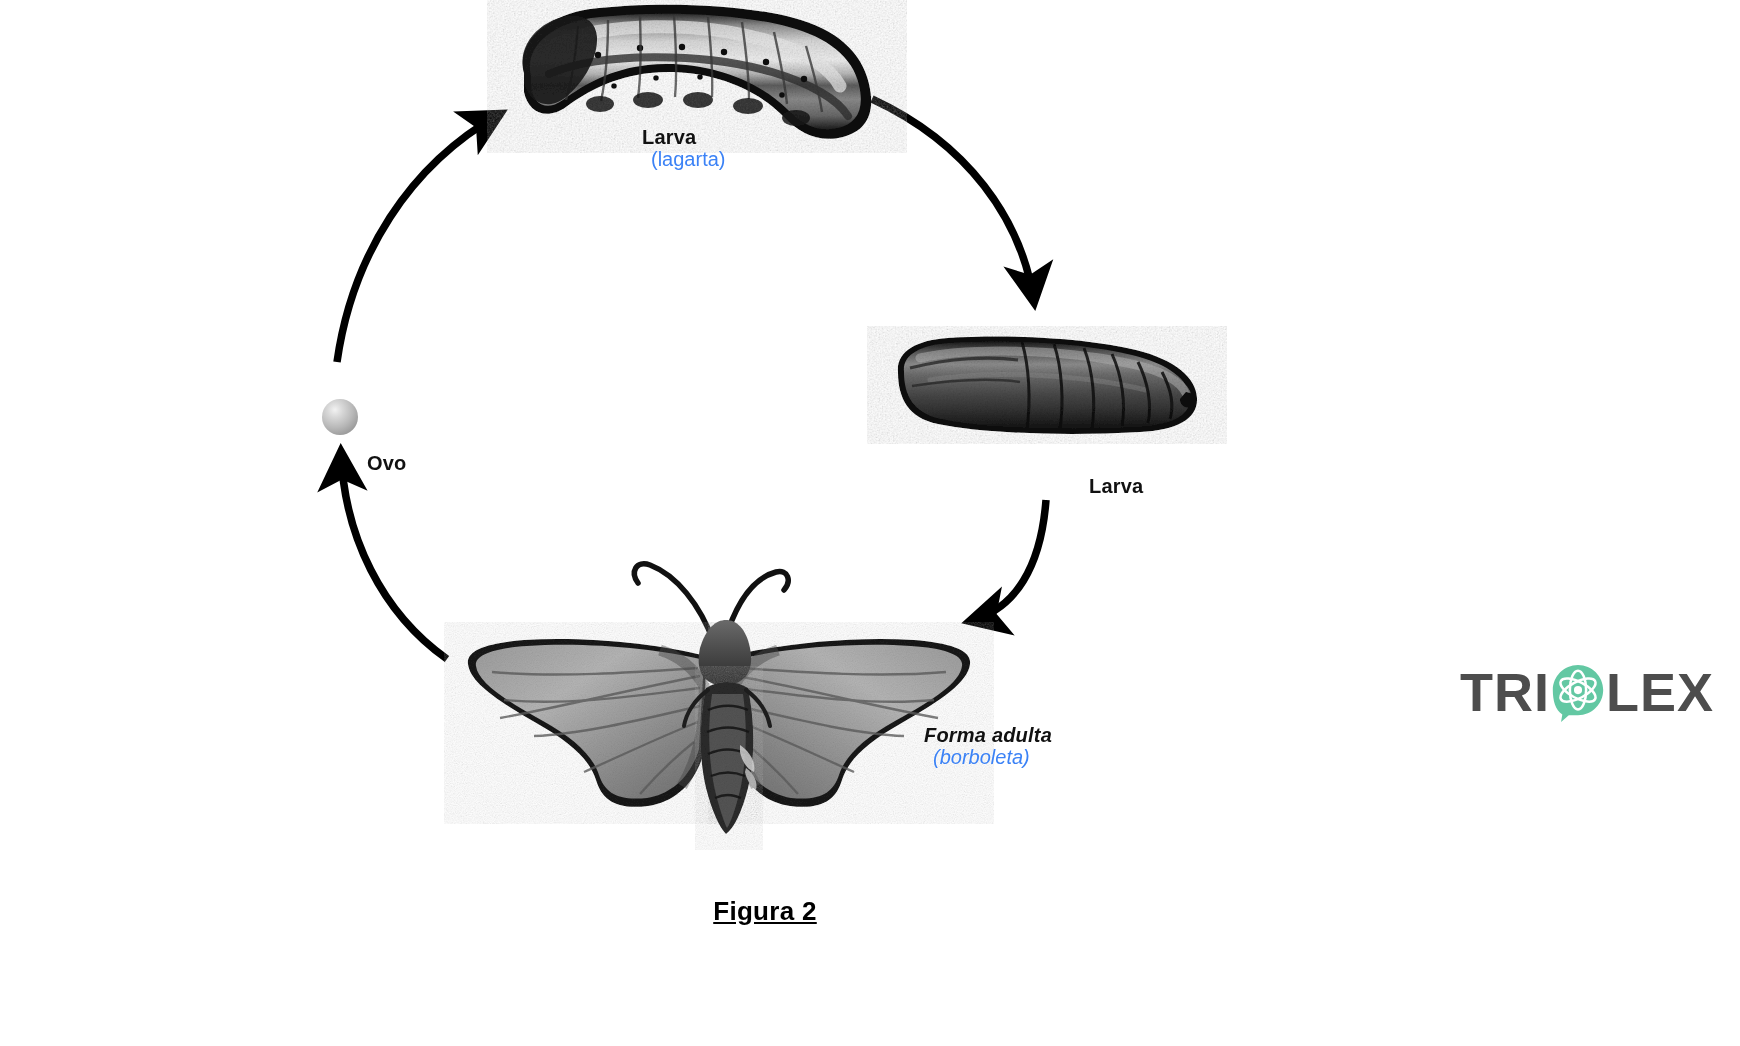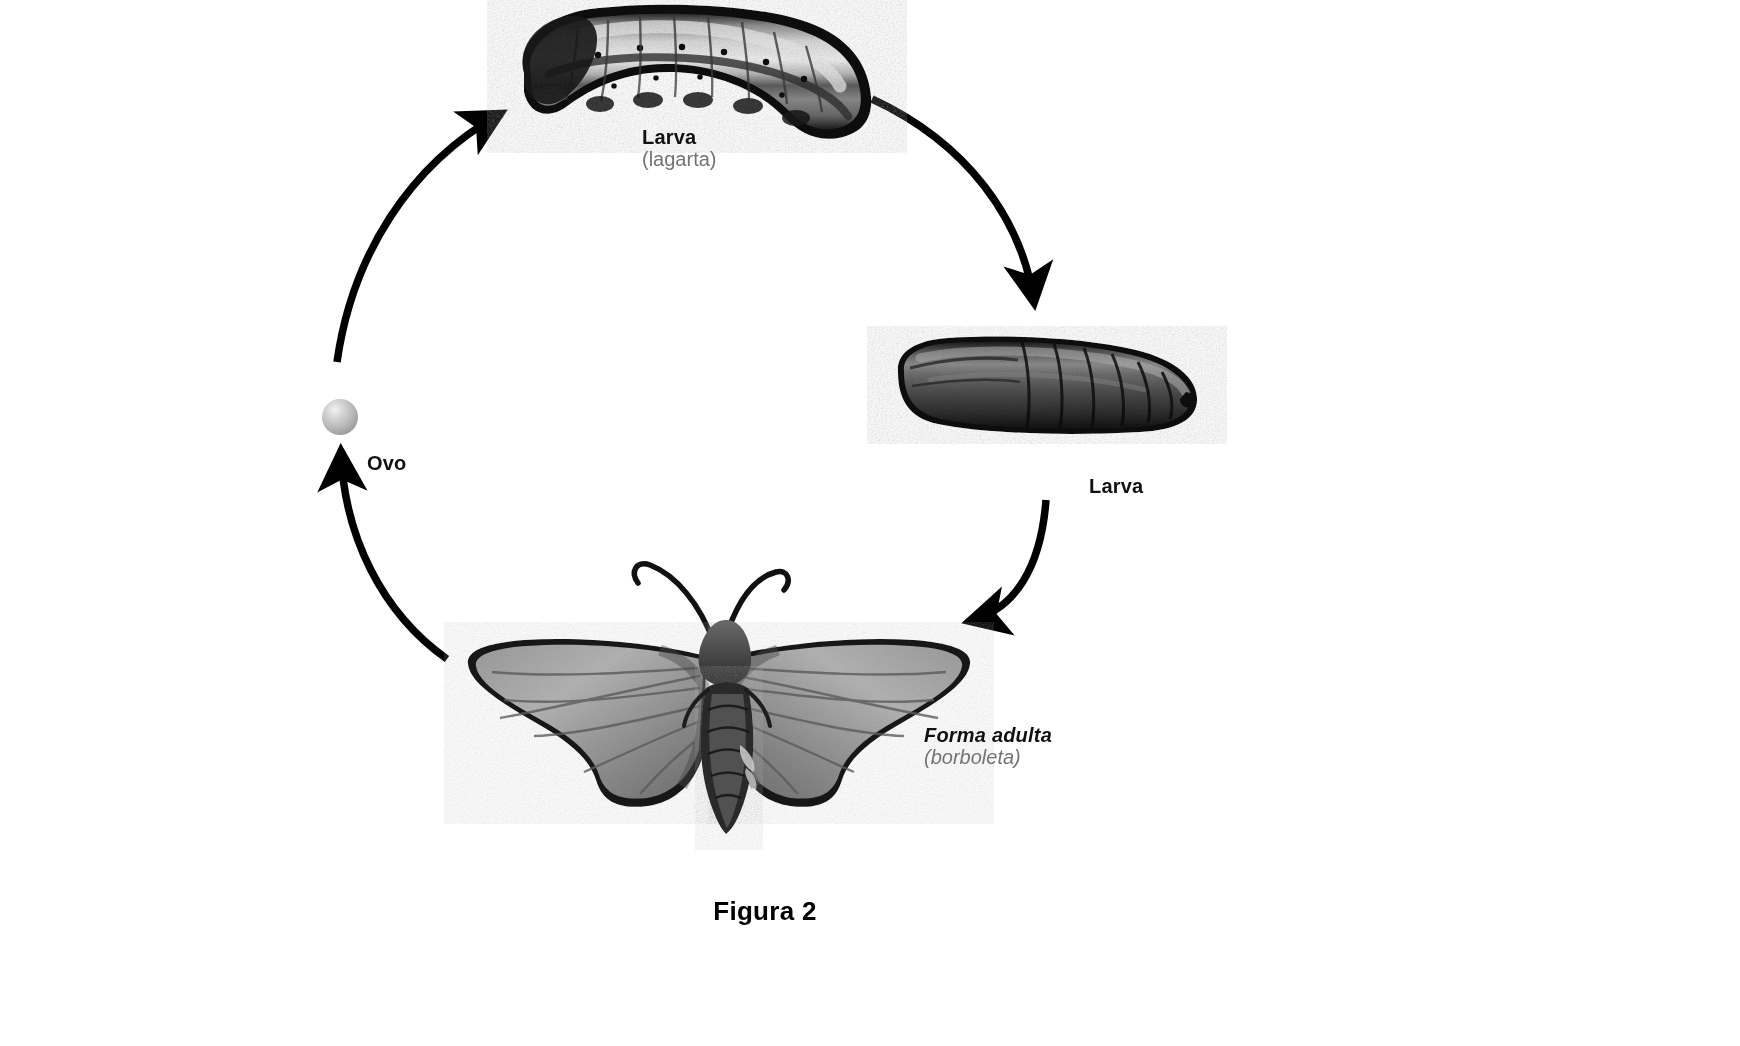--- a/index.html
+++ b/index.html
@@ -42,21 +42,22 @@
     display: block;
     font-weight: bold;
     font-size: 20px;
     letter-spacing: 0.2px;
     color: #111111;
   }
   .label .secondary {
     display: block;
     font-weight: normal;
     font-size: 20px;
-    color: #737373;
+    color: #3b82f6;
+    margin-left: 9px;
   }
 
   #label-larva   { left: 642px; top: 126px; }
   #label-ovo     { left: 367px; top: 404px; margin-top: 48px; }
   #label-pupa    { left: 1089px; top: 475px; }
   #label-adulta  { left: 924px; top: 724px; font-style: italic; }
 
   
   #ovo-sphere {
     position: absolute;
@@ -73,20 +74,21 @@
   #caption {
     position: absolute;
     left: 0;
     top: 896px;
     width: 1530px;
     text-align: center;
     font-size: 26px;
     font-weight: bold;
     color: #000000;
     letter-spacing: 0.3px;
+    text-decoration: underline;
   }
 
   
   #logo {
     position: absolute;
     right: 26px;
     bottom: 22px;
     display: flex;
     align-items: center;
     height: 60px;
@@ -396,14 +398,35 @@
     <span class="primary">Larva</span>
   </div>
 
   <div class="label" id="label-adulta">
     <span class="primary">Forma adulta</span>
     <span class="secondary">(borboleta)</span>
   </div>
 
   <div id="caption">Figura 2</div>
 
+  <div id="logo">
+    <div class="wordmark">
+      <span>TRI</span>
+      <span class="logo-mark">
+        <svg viewBox="0 0 64 64" width="62" height="62">
+
+          <path d="M32 4 C46.4 4 58 15.6 58 30 C58 44.4 46.4 56 32 56
+                   L22.5 56 L14.5 63 L15.8 55.2
+                   C8.6 50.6 6 40.8 6 30 C6 15.6 17.6 4 32 4 Z" fill="#63c8a3"></path>
+
+          <g fill="none" stroke="#ffffff" stroke-width="2.6">
+            <ellipse cx="32" cy="30" rx="20" ry="8.4" transform="rotate(28 32 30)"></ellipse>
+            <ellipse cx="32" cy="30" rx="20" ry="8.4" transform="rotate(-28 32 30)"></ellipse>
+            <ellipse cx="32" cy="30" rx="20" ry="8.4" transform="rotate(90 32 30)"></ellipse>
+          </g>
+          <circle cx="32" cy="30" r="4.2" fill="#ffffff"></circle>
+        </svg>
+      </span>
+      <span>LEX</span>
+    </div>
+  </div>
 
 </div>
 
 </body></html>

